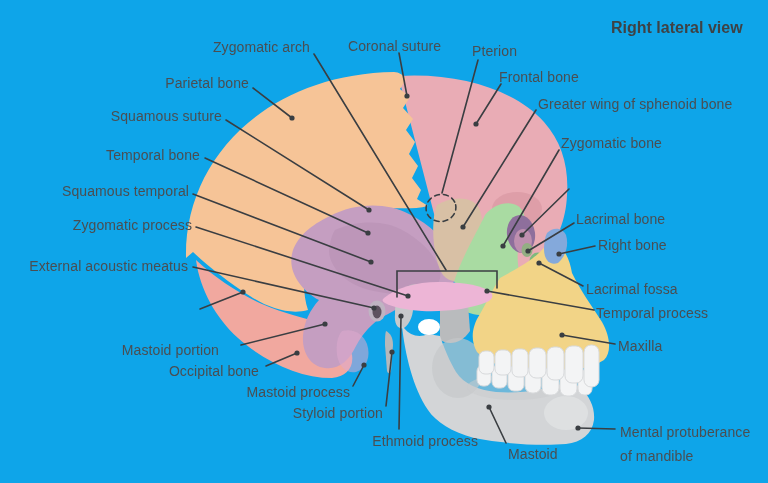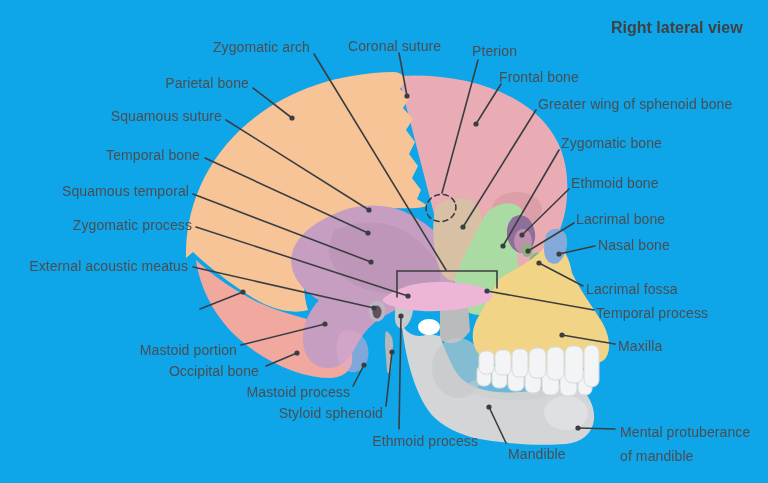--- a/index.html
+++ b/index.html
@@ -136,34 +136,33 @@
 
   <div class="title" style="left:611px;top:19px">Right lateral view</div>
 
   <div class="lbl r" style="right:458px;top:38px">Zygomatic arch</div>
   <div class="lbl r" style="right:519px;top:74px">Parietal bone</div>
   <div class="lbl r" style="right:546px;top:107px">Squamous suture</div>
   <div class="lbl r" style="right:568px;top:146px">Temporal bone</div>
   <div class="lbl r" style="right:579px;top:182px">Squamous temporal</div>
   <div class="lbl r" style="right:576px;top:216px">Zygomatic process</div>
   <div class="lbl r" style="right:580px;top:257px">External acoustic meatus</div>
-  <div class="lbl r" style="right:531px;top:341px">Mastoid portion</div>
+  <div class="lbl r" style="right:549px;top:341px">Mastoid portion</div>
   <div class="lbl r" style="right:509px;top:362px">Occipital bone</div>
   <div class="lbl r" style="right:418px;top:383px">Mastoid process</div>
-  <div class="lbl r" style="right:385px;top:404px">Styloid sphenoid</div>
+  <div class="lbl r" style="right:385px;top:404px">Styloid portion</div>
   <div class="lbl r" style="right:290px;top:432px">Ethmoid process</div>
-  <div class="lbl" style="left:508px;top:445px">Mandible</div>
+  <div class="lbl" style="left:508px;top:445px">Mastoid</div>
 
   <div class="lbl" style="left:348px;top:37px">Coronal suture</div>
   <div class="lbl" style="left:472px;top:42px">Pterion</div>
   <div class="lbl" style="left:499px;top:68px">Frontal bone</div>
   <div class="lbl" style="left:538px;top:95px">Greater wing of sphenoid bone</div>
   <div class="lbl" style="left:561px;top:134px">Zygomatic bone</div>
-  <div class="lbl" style="left:571px;top:174px">Ethmoid bone</div>
   <div class="lbl" style="left:576px;top:210px">Lacrimal bone</div>
-  <div class="lbl" style="left:598px;top:236px">Nasal bone</div>
+  <div class="lbl" style="left:598px;top:236px">Right bone</div>
   <div class="lbl" style="left:586px;top:280px">Lacrimal fossa</div>
   <div class="lbl" style="left:596px;top:304px">Temporal process</div>
   <div class="lbl" style="left:618px;top:337px">Maxilla</div>
   <div class="lbl two-line" style="left:620px;top:420px">Mental protuberance
 of mandible</div>
 
 </div>
 
 </body></html>

